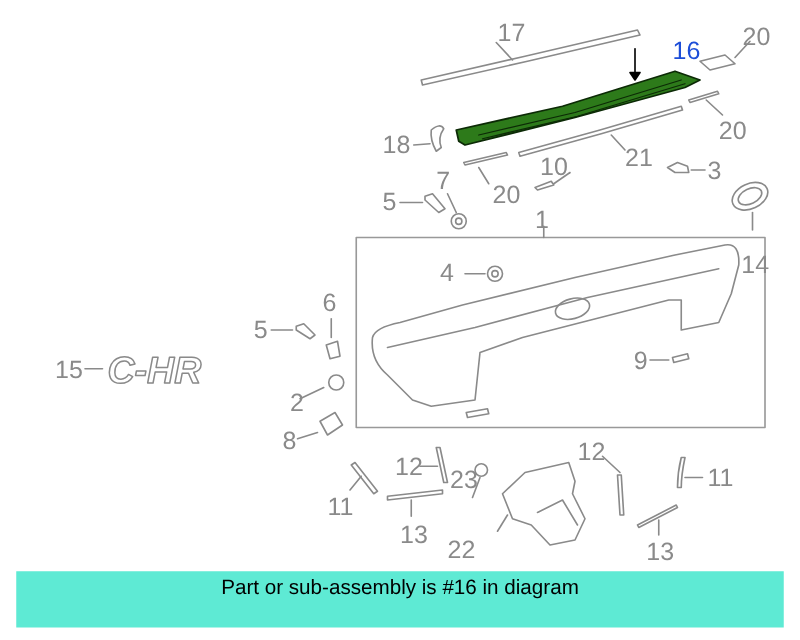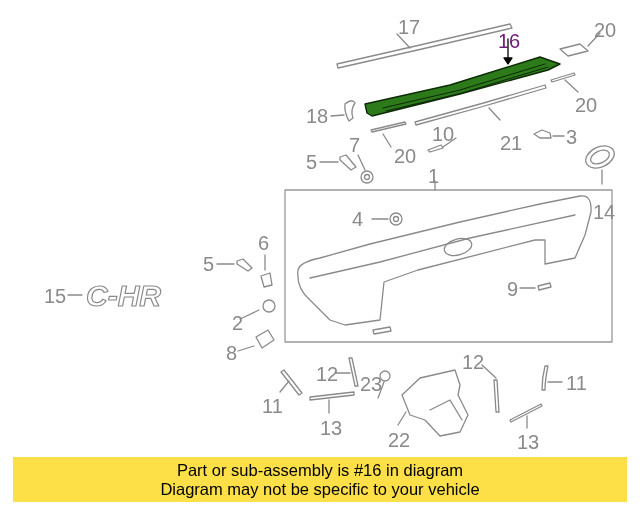--- a/index.html
+++ b/index.html
@@ -1,21 +1,21 @@
 <!DOCTYPE html>
 <html><head>
 <meta charset="utf-8">
 <style>
   html, body { margin:0; padding:0; }
   body { width:640px; height:512px; background:#ffffff; position:relative; overflow:hidden;
          font-family:"Liberation Sans", sans-serif; }
   #diagram { position:absolute; left:0; top:0; width:640px; height:455px; }
   .callout { position:absolute; font-size:20px; color:#8a8a8a; line-height:1; }
-  .callout.active { color:#701a75; }
-  #banner { position:absolute; left:13px; top:457px; width:614px; height:45px; background:#fde047;
+  .callout.active { color:#1d4ed8;margin-left:40px; }
+  #banner { position:absolute; left:13px; top:457px; width:614px; height:45px; background:#5eead4;
             color:#000; text-align:center; font-size:16.5px; line-height:19px; padding-top:4px; box-sizing:border-box; }
   #banner div { white-space:nowrap; }
 </style>
 </head>
 <body>
 
 <div id="diagram">
   <svg width="640" height="455" viewBox="0 0 640 455" fill="none" stroke="#8a8a8a" stroke-width="1.3" stroke-linecap="round" stroke-linejoin="round">
 
     <g>
@@ -174,21 +174,20 @@
   <span class="callout" style="left:320px;top:418px">13</span>
   <span class="callout" style="left:517px;top:432px">13</span>
   <span class="callout" style="left:593px;top:202px">14</span>
   <span class="callout" style="left:44px;top:286px">15</span>
   <span class="callout active" style="left:498px;top:31px">16</span>
   <span class="callout" style="left:398px;top:17px">17</span>
   <span class="callout" style="left:594px;top:20px">20</span>
   <span class="callout" style="left:306px;top:106px">18</span>
   <span class="callout" style="left:394px;top:146px">20</span>
   <span class="callout" style="left:575px;top:95px">20</span>
-  <span class="callout" style="left:500px;top:133px">21</span>
-  <span class="callout" style="left:388px;top:430px">22</span>
+  <span class="callout" style="left:500px;top:117px">21</span>
+  <span class="callout" style="left:358px;top:430px">22</span>
   <span class="callout" style="left:360px;top:374px">23</span>
 </div>
 
 <div id="banner">
   <div>Part or sub-assembly is #16 in diagram</div>
-  <div>Diagram may not be specific to your vehicle</div>
 </div>
 
 </body></html>

